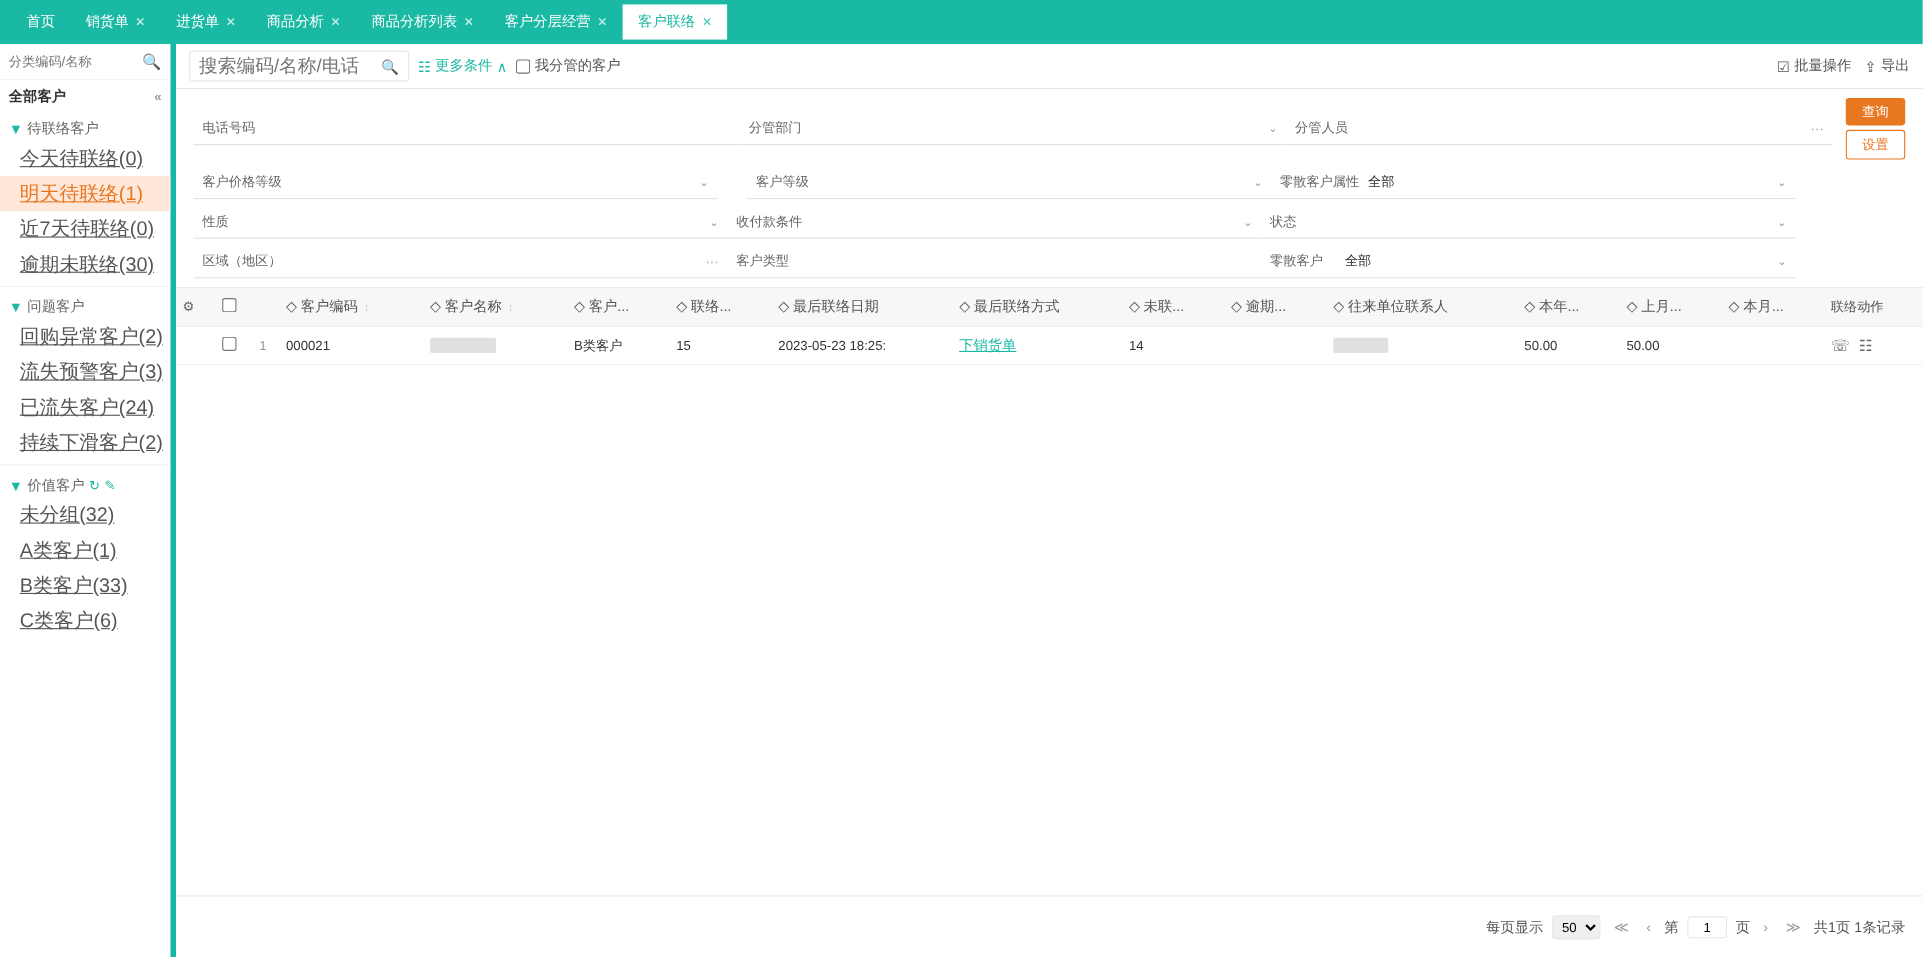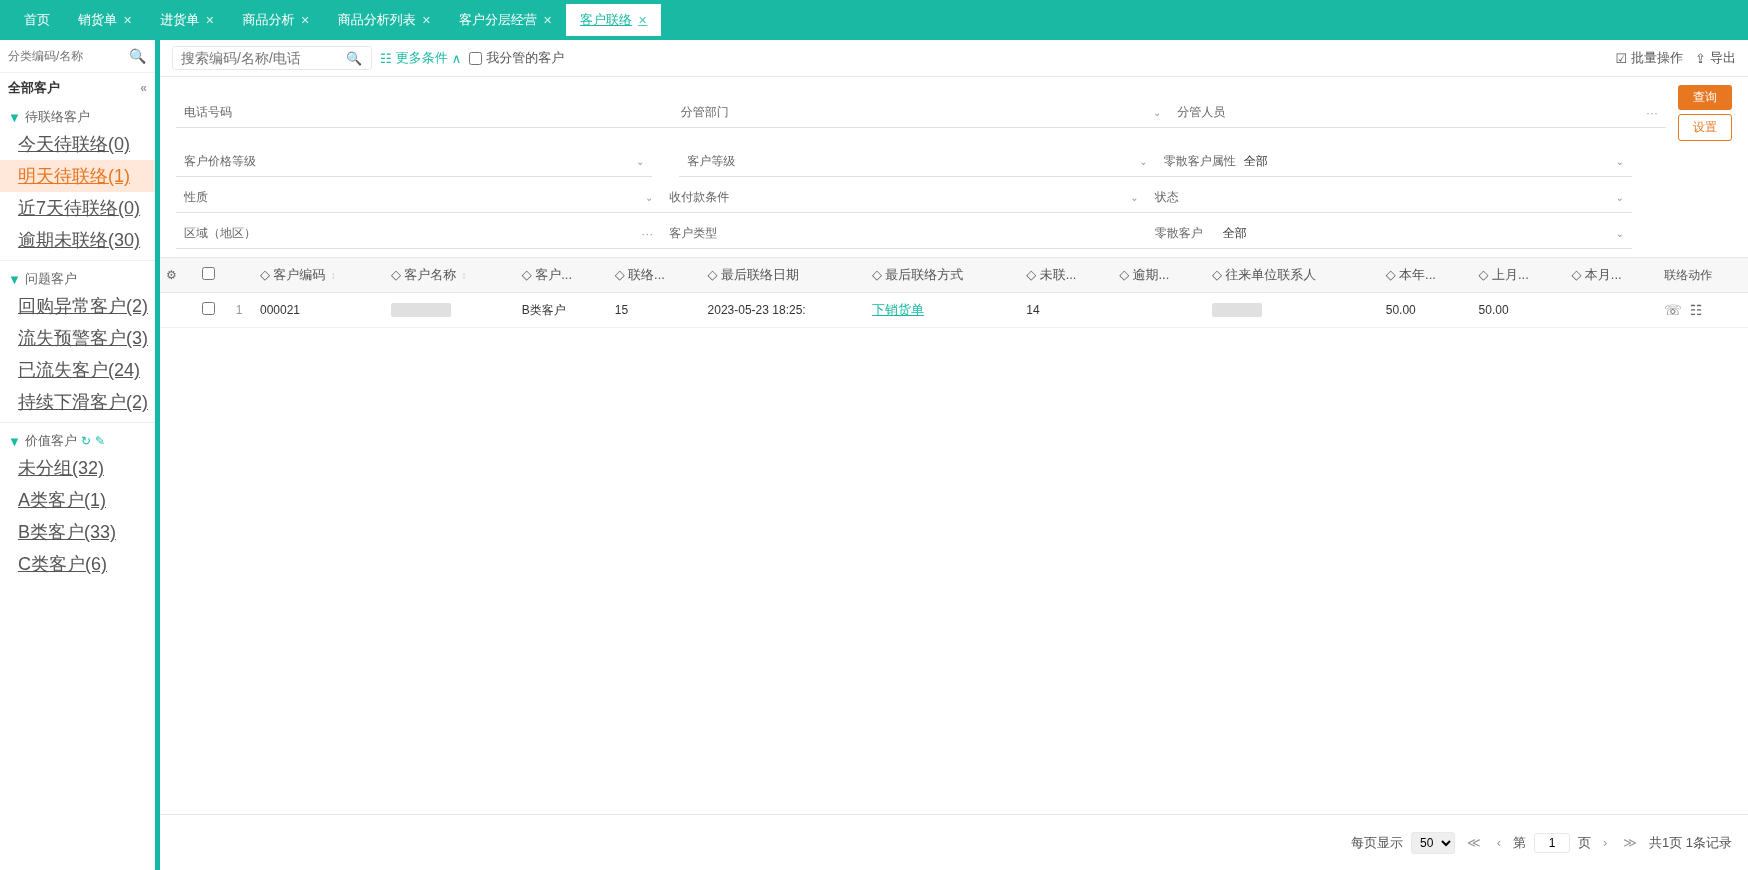--- a/index.html
+++ b/index.html
@@ -19,21 +19,20 @@
       height: 32px;
       display: flex;
       align-items: center;
       cursor: pointer;
       font-size: 13px;
       white-space: nowrap;
     }
     .nav-item.active {
       background: #fff;
       color: #1ab9a4;
-      text-decoration: underline;
     }
     .nav-item .close-x {
       margin-left: 6px;
       font-size: 11px;
       opacity: 0.8;
     }
     .nav-home {
       color: #fff;
       padding: 0 14px;
       height: 40px;
@@ -134,21 +133,21 @@
       display: flex;
       align-items: center;
       border: 1px solid #e8e8e8;
       border-radius: 3px;
       padding: 3px 8px;
       width: 200px;
     }
     .search-box input {
       border: none;
       outline: none;
-      font-size: 14px;
+      font-size: 17px;
       color: #a21caf;
       width: 100%;
     }
     .search-box .s-icon { color: #1ab9a4; font-size: 13px; cursor: pointer; }
     .filter-btn {
       display: flex;
       align-items: center;
       gap: 4px;
       color: #1ab9a4;
       cursor: pointer;

